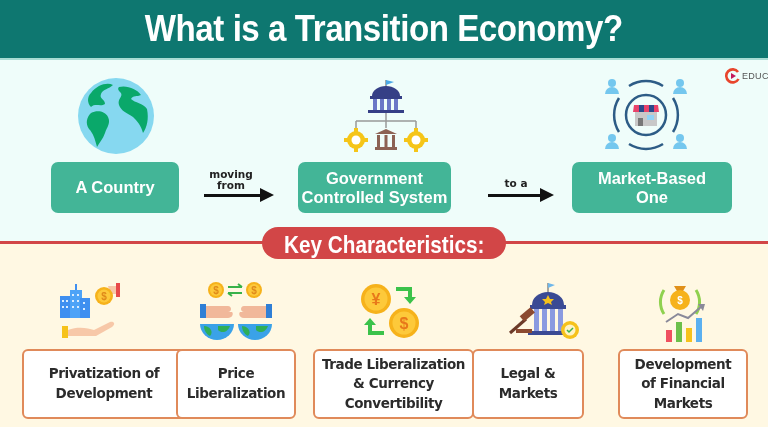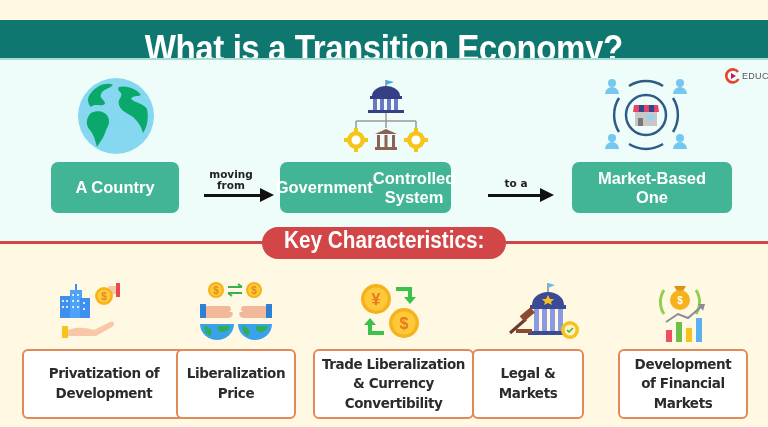--- a/index.html
+++ b/index.html
@@ -1,23 +1,23 @@
 <!DOCTYPE html>
 <html><head>
 <meta charset="utf-8">
 <style>
   * { box-sizing: border-box; margin: 0; padding: 0; }
   html, body { width: 768px; height: 427px; overflow: hidden; }
   body { font-family: "Liberation Sans", "DejaVu Sans", sans-serif; position: relative; background: #fff8e3; }
-  .header { position: absolute; left: 0; top: 0; width: 768px; height: 58px; background: #0e7770; display: flex; align-items: center; justify-content: center; margin-top: 20px; }
+  .header { position: absolute; left: 0; top: 0; width: 768px; height: 58px; background: #0e7770; display: flex; align-items: center; justify-content: center; }
   .header h1 { color: #fff; font-size: 36px; font-weight: bold; letter-spacing: -0.5px; transform: scaleX(0.92); }
   .top-section { position: absolute; left: 0; top: 58px; width: 768px; height: 185px; background: #effdfa; border-top: 2px solid #a7dcd3; }
   .bottom-section { position: absolute; left: 0; top: 243px; width: 768px; height: 184px; background: #fff8e3; }
   .red-line { position: absolute; left: 0; top: 241px; width: 768px; height: 3px; background: #d24647; }
-  .key-pill { position: absolute; left: 262px; top: 227px; width: 244px; height: 32px; background: #d24647; border-radius: 16px; display: flex; align-items: flex-start; justify-content: center; }
+  .key-pill { position: absolute; left: 262px; top: 227px; width: 244px; height: 32px; background: #d24647; border-radius: 16px; display: flex; align-items: flex-end; justify-content: center; }
   .key-pill span { color: #fff; font-size: 23px; font-weight: bold; transform: scaleX(0.9); white-space: nowrap; }
 
   .flow-box { position: absolute; background: #43b597; border-radius: 7px; color: #fff; font-weight: bold; display: flex; align-items: center; justify-content: center; text-align: center; line-height: 1.15; }
   .flow-box span { font-size: 16.5px; }
   .arrow { position: absolute; height: 14px; }
   .arrow .shaft { position: absolute; left: 0; top: 6px; height: 2.5px; background: #111; }
   .arrow .head { position: absolute; top: 0; width: 0; height: 0; border-top: 7px solid transparent; border-bottom: 7px solid transparent; border-left: 14px solid #111; }
   .arrow-label { position: absolute; font-size: 10.5px; font-weight: bold; color: #222; text-align: center; line-height: 1.05; font-family: "DejaVu Sans", sans-serif; }
 
   .char-box { position: absolute; top: 349px; height: 70px; background: #fff; border: 2px solid #e08a5a; border-radius: 6px; display: flex; align-items: center; justify-content: center; text-align: center; }
@@ -109,21 +109,21 @@
   <rect x="33" y="42" width="5" height="8" fill="#777"></rect>
   <rect x="42" y="39" width="7" height="5" fill="#8fd3f5"></rect>
   <path d="M29 29 L53 29 L54 36 L28 36 Z" fill="#e8426a"></path>
   <rect x="34" y="29" width="5" height="7" fill="#2a4a8a"></rect>
   <rect x="44" y="29" width="5" height="7" fill="#2a4a8a"></rect>
 </svg>
 
 <div class="flow-box" style="left:51px;top:162px;width:128px;height:51px">
   <span>A Country</span>
 </div>
-<div class="flow-box" style="left:280px;top:162px;width:171px;height:51px;flex-direction:row">
+<div class="flow-box" style="left:298px;top:162px;width:153px;height:51px;flex-direction:column">
   <span>Government</span>
   <span>Controlled System</span>
 </div>
 <div class="flow-box" style="left:572px;top:162px;width:160px;height:51px;flex-direction:column">
   <span>Market-Based</span>
   <span>One</span>
 </div>
 
 <div class="arrow-label" style="left:206px;top:169px;width:50px">
   <div>moving</div>
@@ -240,22 +240,22 @@
 </svg>
 
 <div class="char-box" style="left:22px;width:164px">
   <span>
     <div>Privatization of</div>
     <div>Development</div>
   </span>
 </div>
 <div class="char-box" style="left:176px;width:120px">
   <span>
+    <div>Price</div>
     <div>Liberalization</div>
-    <div>Price</div>
   </span>
 </div>
 <div class="char-box" style="left:313px;width:161px">
   <span>
     <div>Trade Liberalization</div>
     <div>&amp; Currency</div>
     <div>Convertibility</div>
   </span>
 </div>
 <div class="char-box" style="left:472px;width:112px">

